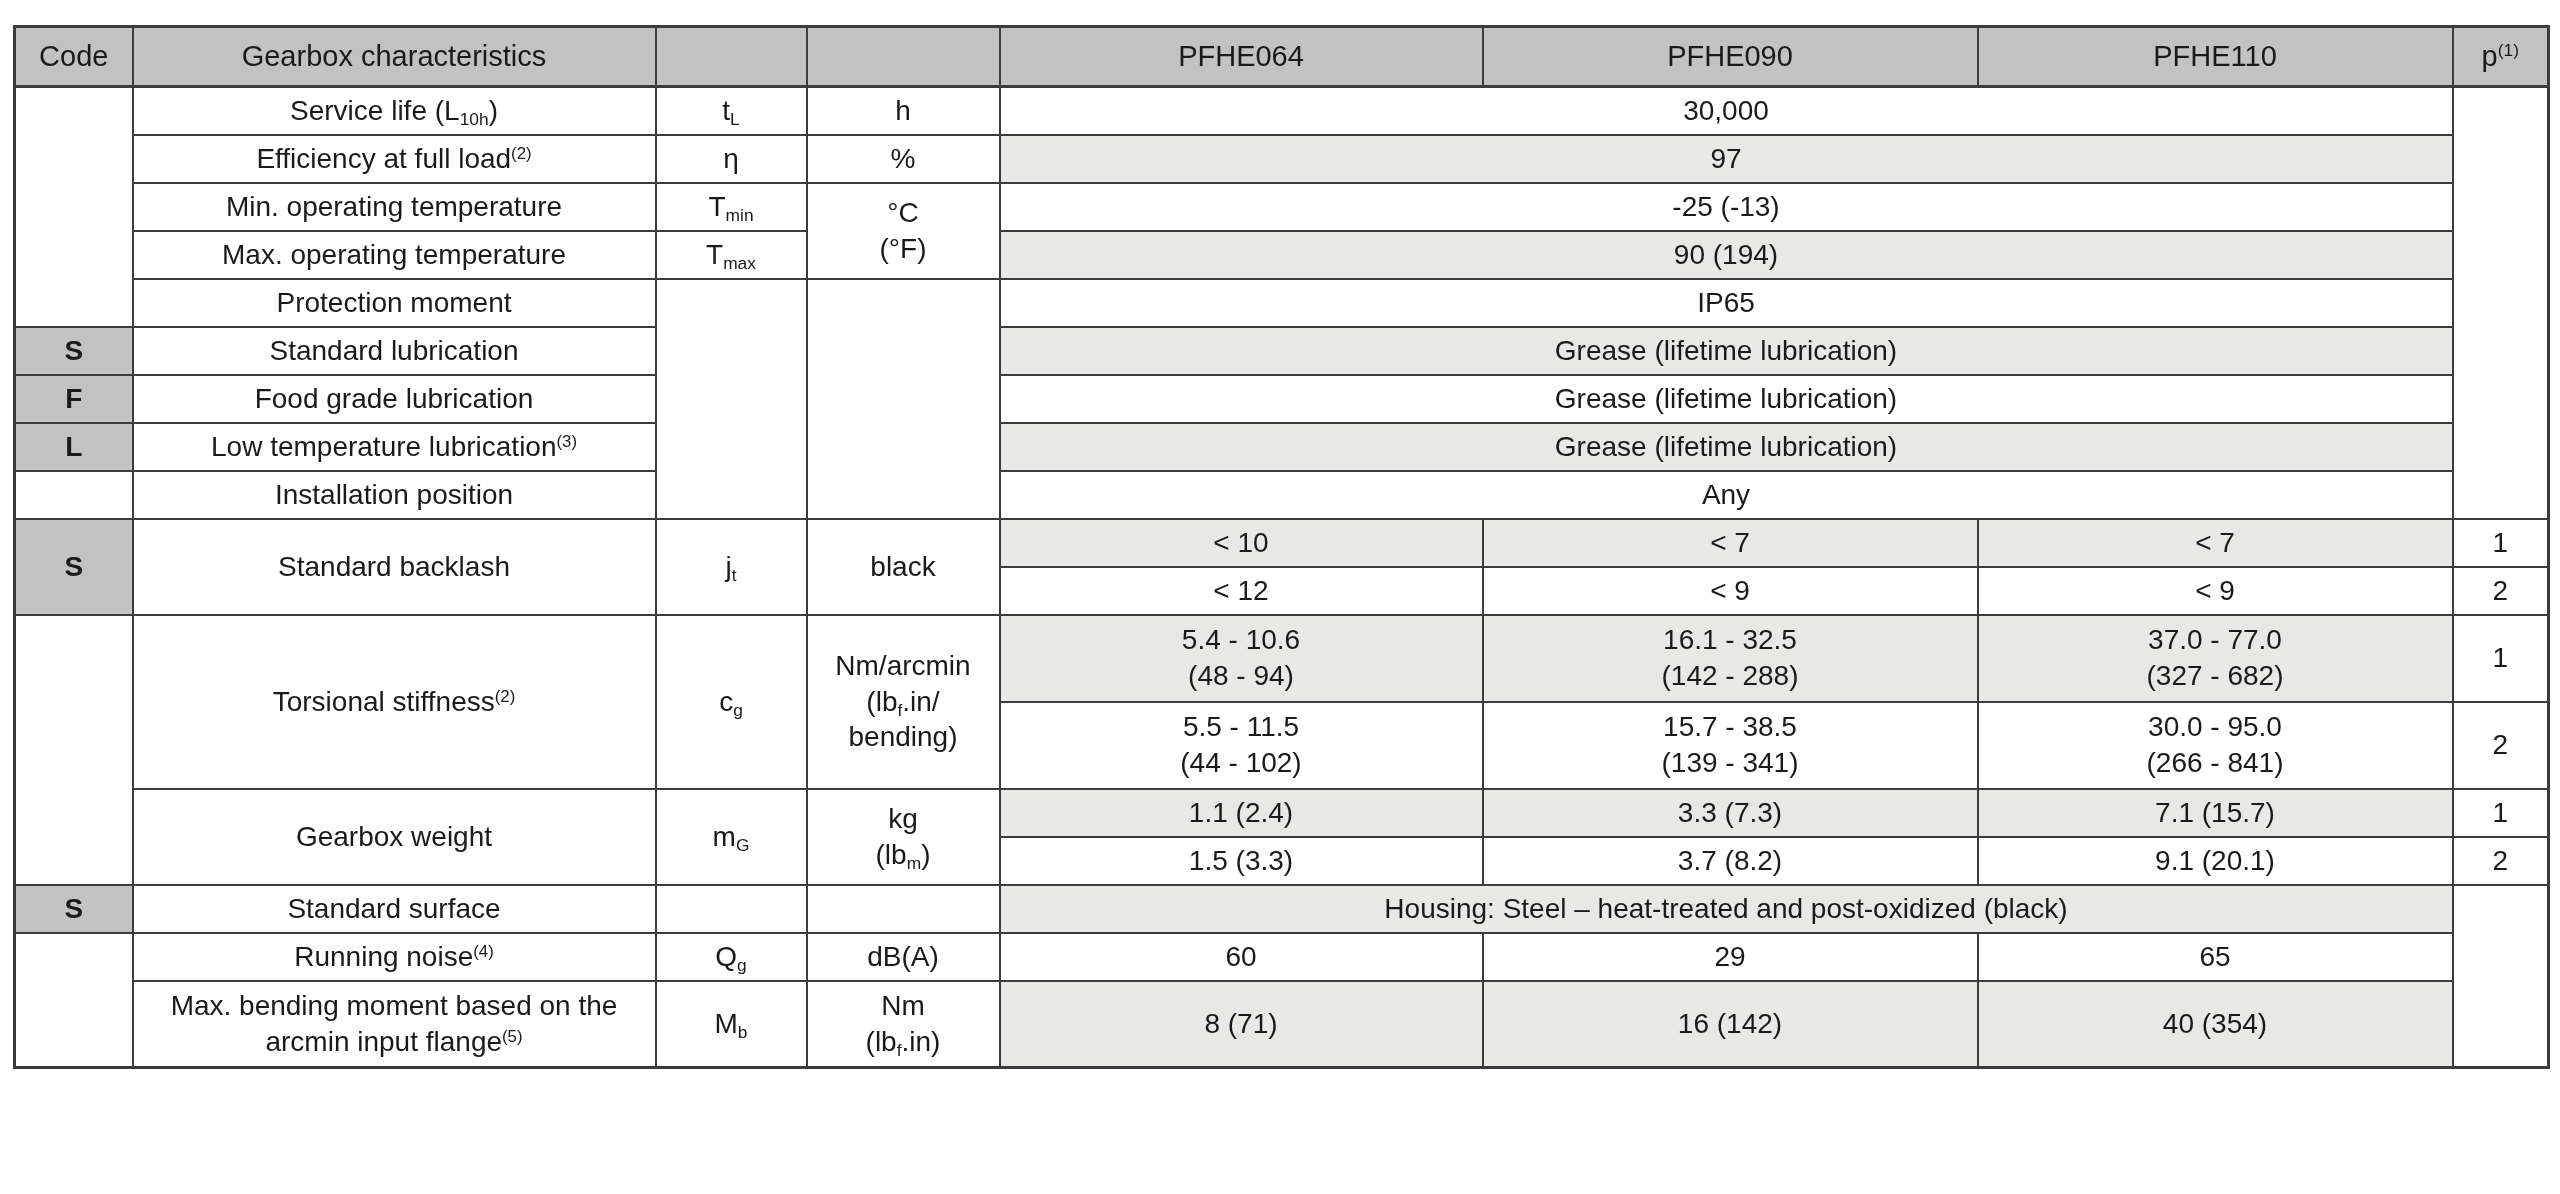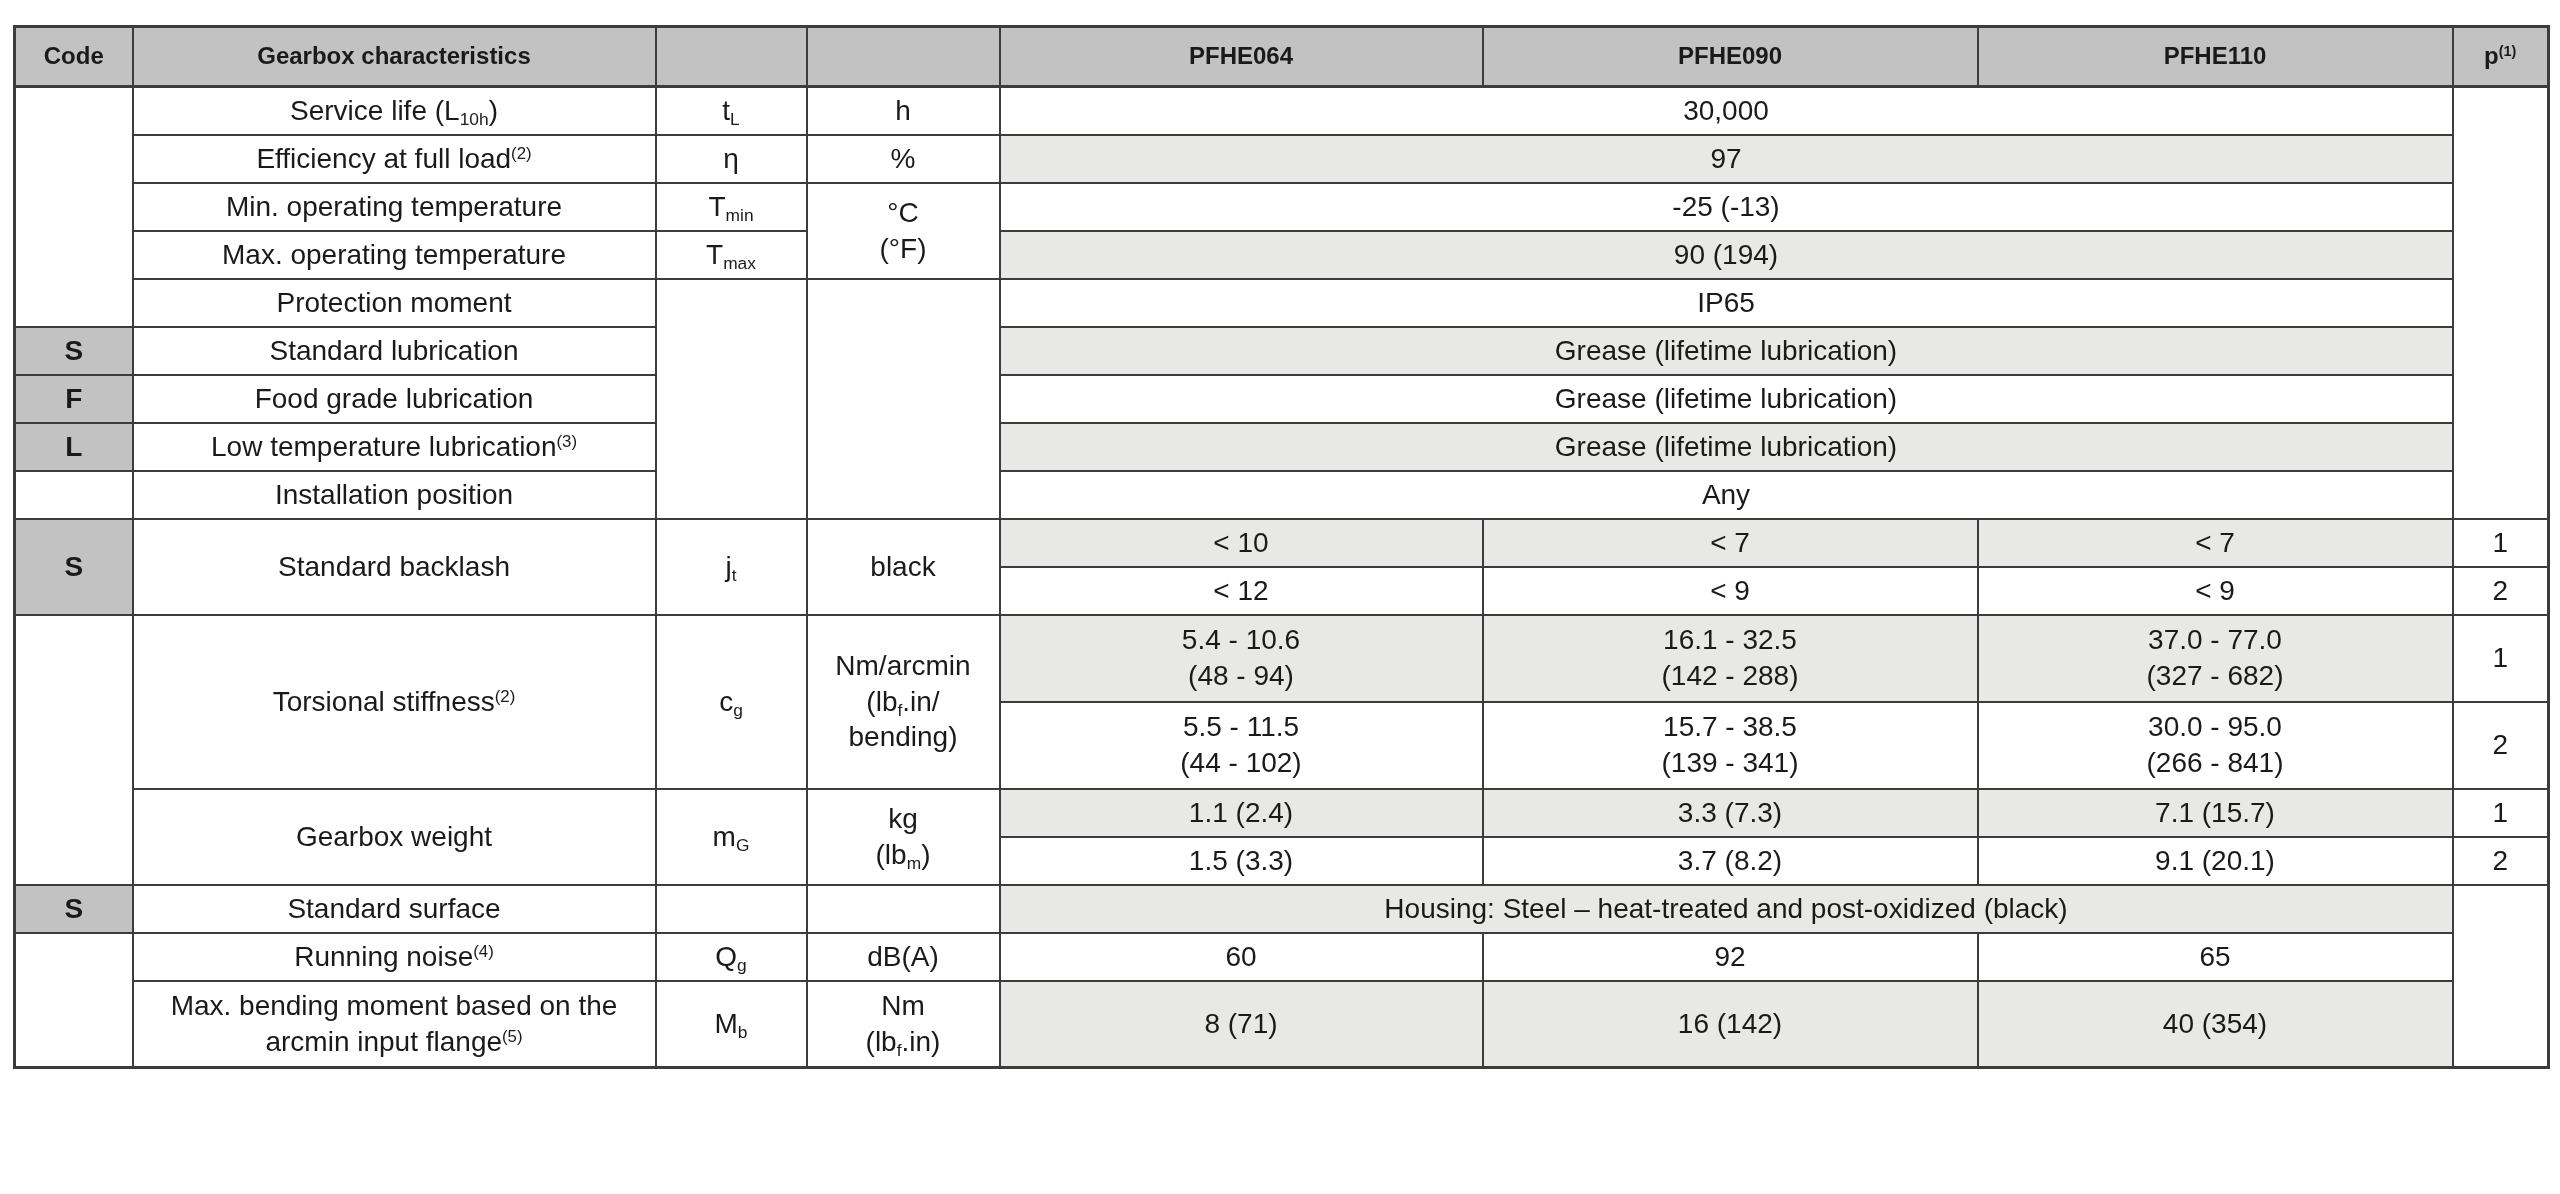--- a/index.html
+++ b/index.html
@@ -29,22 +29,22 @@
   td, th {
     border: 2px solid var(--border, #3c3c3c);
     text-align: center;
     vertical-align: middle;
     padding: 0 4px;
     font-weight: normal;
     overflow: hidden;
   }
   th.hdr {
     background: var(--header-bg, #c2c2c2);
-    font-weight: bold;
-    font-size: 24px;
+    font-weight: normal;
+    font-size: 29px;
     border-bottom-width: 3px;
   }
   .left {
     text-align: center;
     padding: 0 14px;
   }
   .codecell {
     background: var(--code-bg, #c2c2c2);
     font-weight: bold;
   }
@@ -240,21 +240,21 @@
     <td colspan="3" class="shade">Housing: Steel – heat-treated and post-oxidized (black)</td>
     <td rowspan="3"></td>
   </tr>
 
   <tr class="h56">
     <td rowspan="2"></td>
     <td class="left"><span>Running noise</span><sup>(4)</sup></td>
     <td><span>Q</span><sub>g</sub></td>
     <td>dB(A)</td>
     <td>60</td>
-    <td>92</td>
+    <td>29</td>
     <td>65</td>
   </tr>
 
   <tr class="h87">
     <td class="left"><span>Max. bending moment based on the arcmin input flange</span><sup>(5)</sup></td>
     <td><span>M</span><sub>b</sub></td>
     <td>
       <div>Nm</div>
       <div><span>(lb</span><sub>f</sub><span>.in)</span></div>
     </td>

